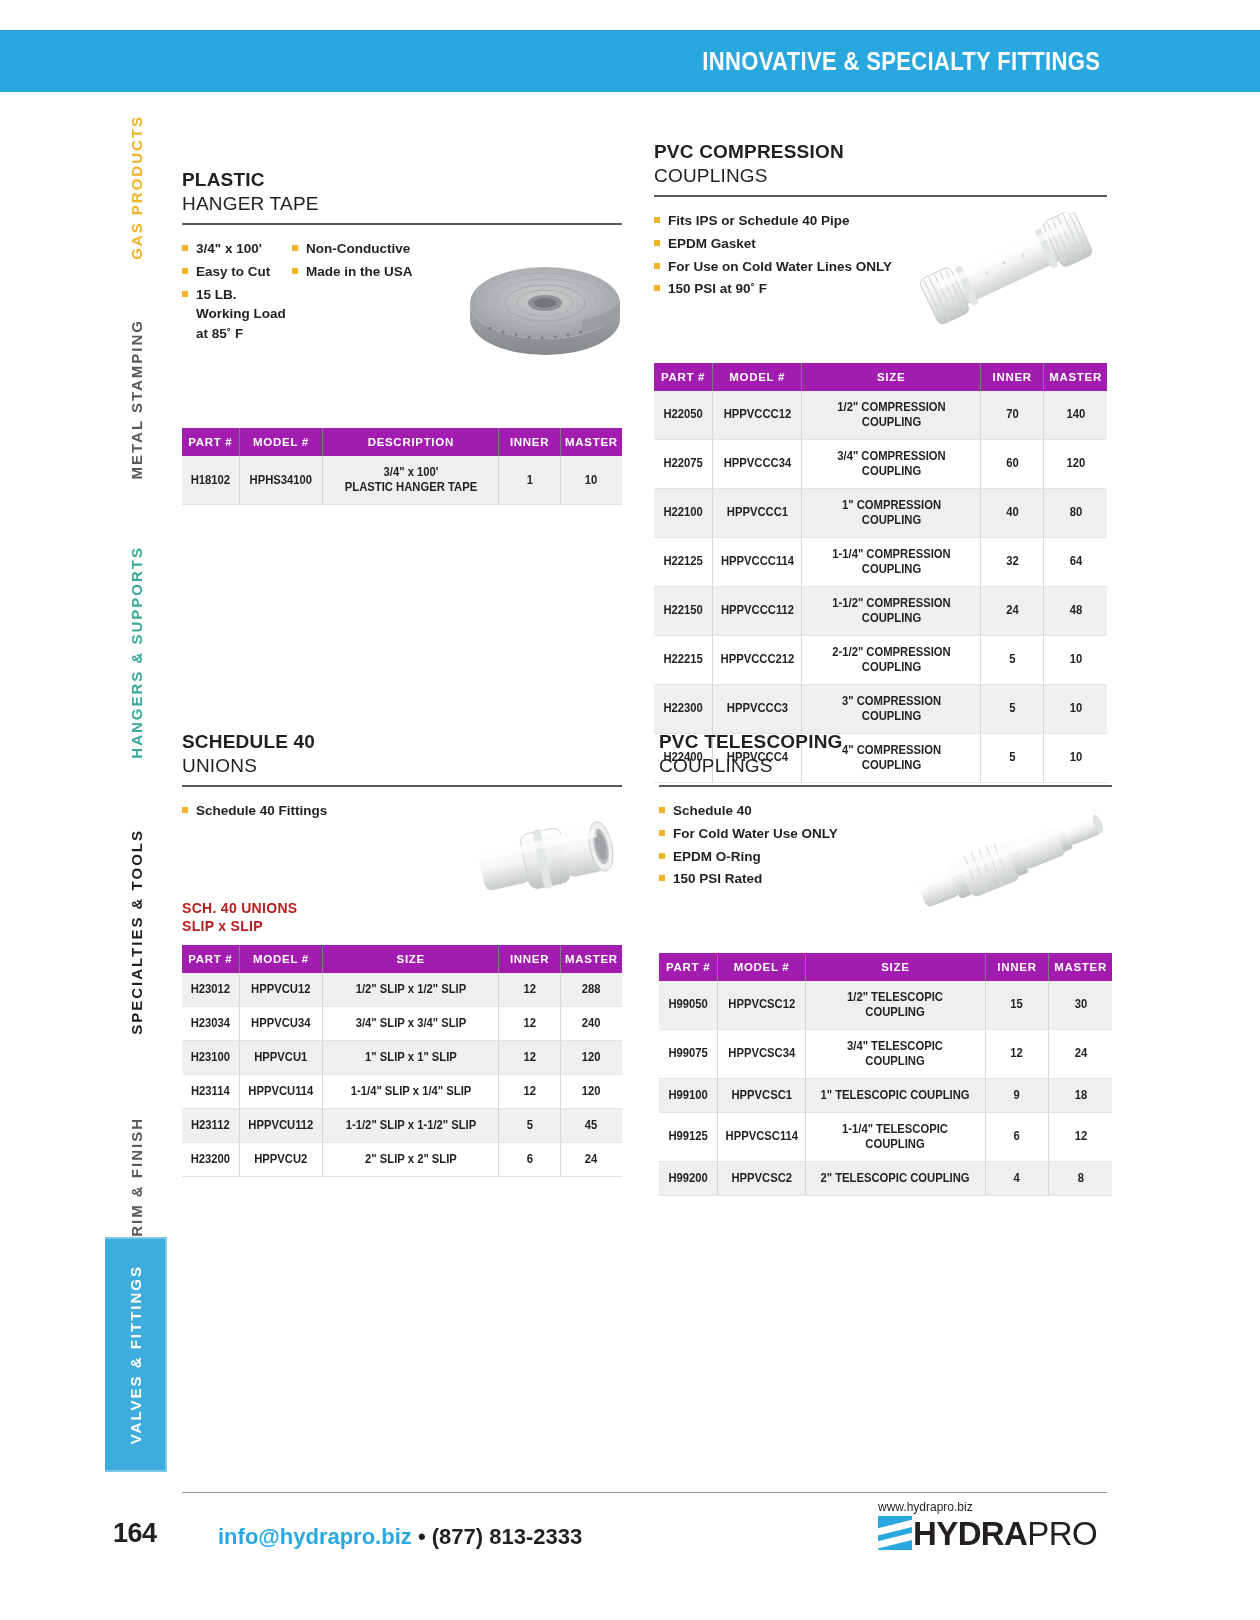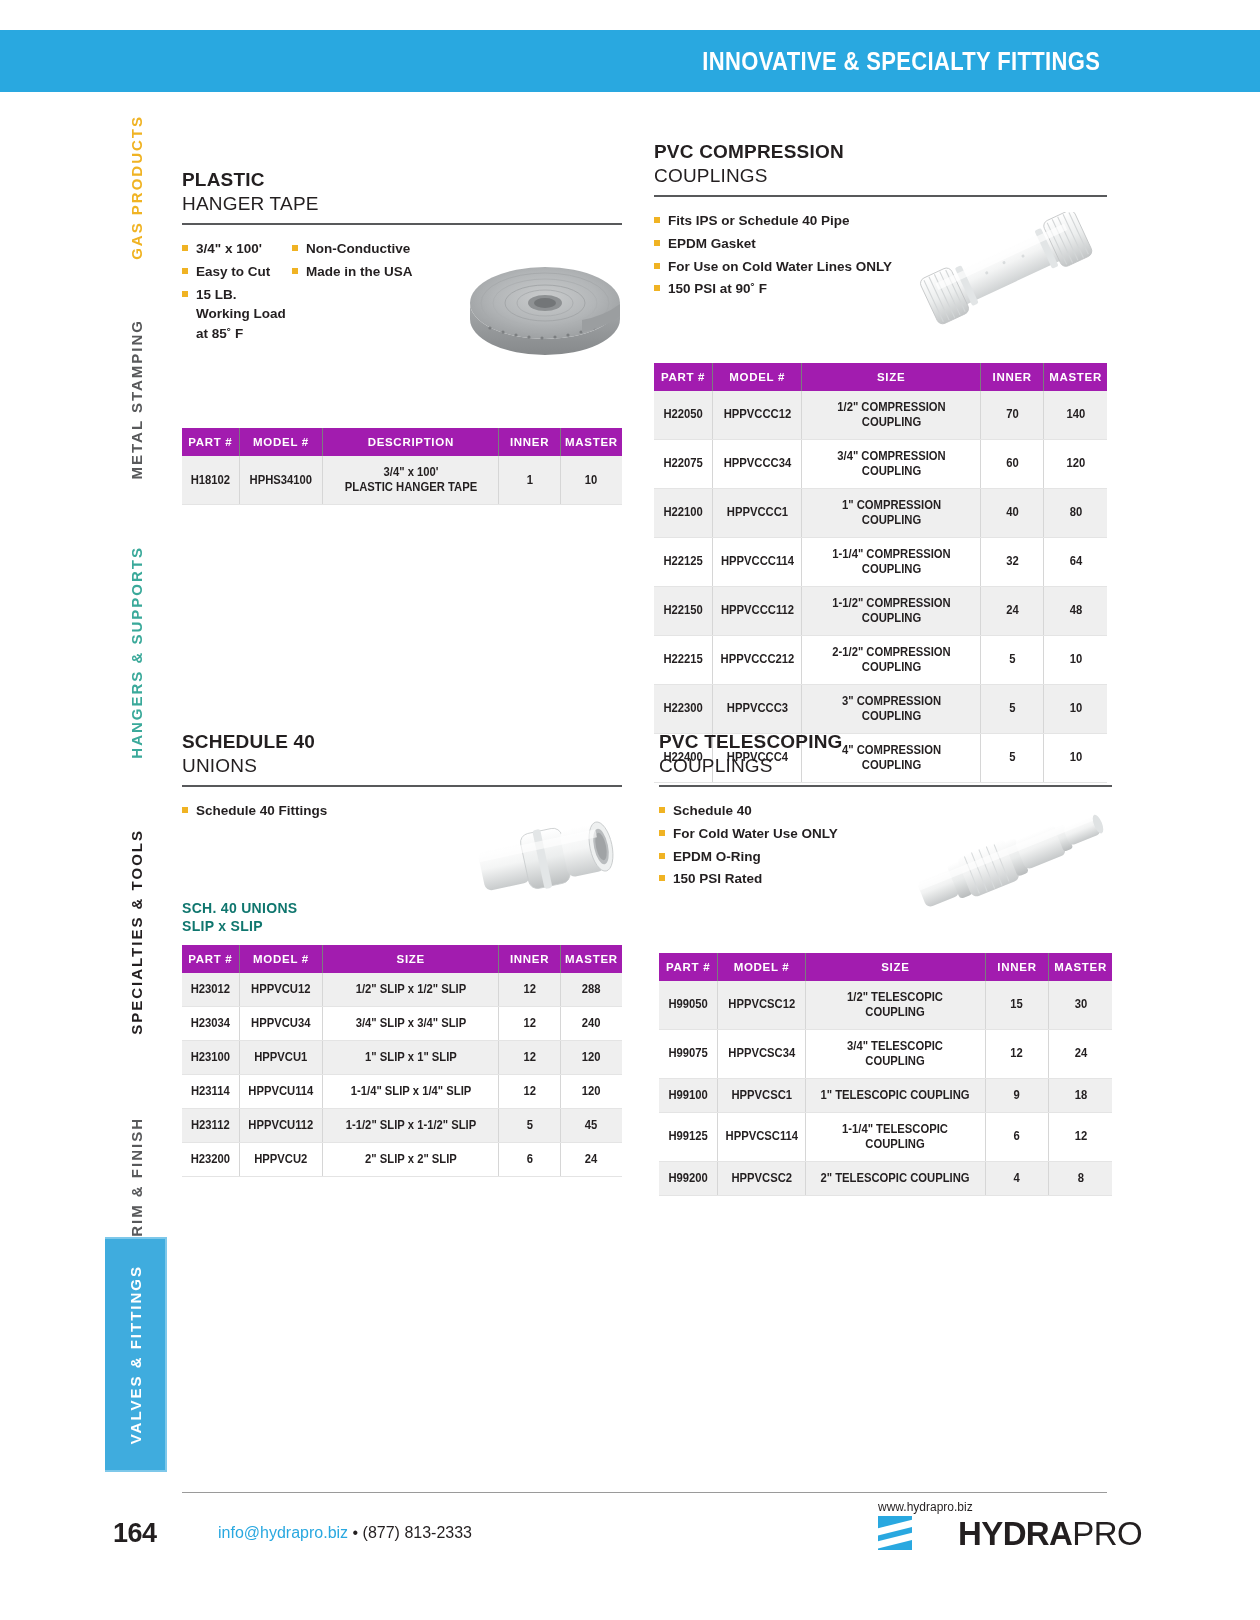--- a/index.html
+++ b/index.html
@@ -157,21 +157,21 @@
 
   .col-part  { width: 13%; }
   .col-model { width: 19%; }
   .col-size  { width: 40%; }
   .col-inner { width: 14%; }
   .col-master{ width: 14%; }
 
   .sub-label {
     font-size: 14px;
     font-weight: bold;
-    color: #0f766e;
+    color: #b91c1c;
     line-height: 1.3;
     letter-spacing: 0.3px;
   }
 
   
   .footer-rule {
     position: absolute;
     left: 182px; top: 1492px;
     width: 925px; height: 1px;
     background: #9a9a9a;
@@ -180,41 +180,41 @@
     position: absolute;
     left: 113px; top: 1518px;
     font-size: 27px;
     font-weight: bold;
     color: #231f20;
     letter-spacing: -0.5px;
   }
   .footer-contact {
     position: absolute;
     left: 218px; top: 1524px;
-    font-size: 16px;
-    font-weight: normal;
+    font-size: 22px;
+    font-weight: bold;
     color: #231f20;
     white-space: nowrap;
   }
   .footer-contact .email { color: #29a8e0; }
 
   .footer-logo {
     position: absolute;
     left: 878px; top: 1500px;
     width: 230px;
   }
   .footer-url {
     text-align: left;
     font-size: 12px;
     font-weight: normal;
     color: #231f20;
     margin-bottom: 2px;
     padding-right: 2px;
   }
-  .logo-row { display: flex; align-items: center; gap: 45px; }
+  .logo-row { display: flex; align-items: center; }
   .logo-mark {
     width: 34px; height: 34px;
     background: #29a8e0;
     position: relative;
     overflow: hidden;
     flex: 0 0 auto;
     margin-right: 1px;
   }
   .logo-mark .wave {
     position: absolute;

